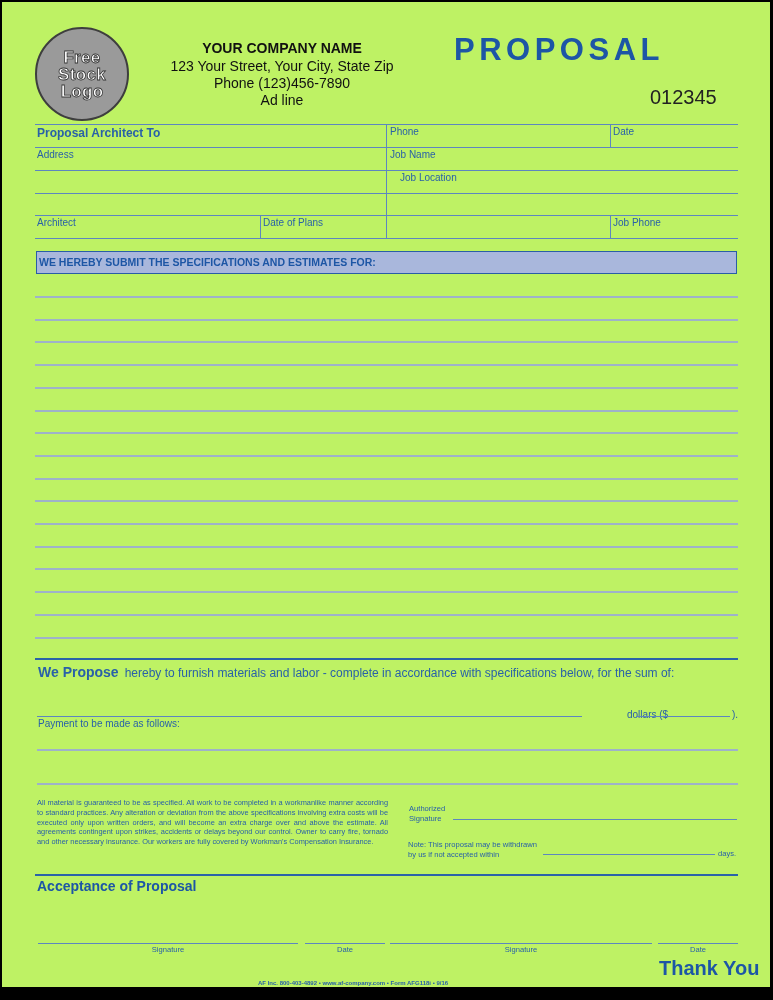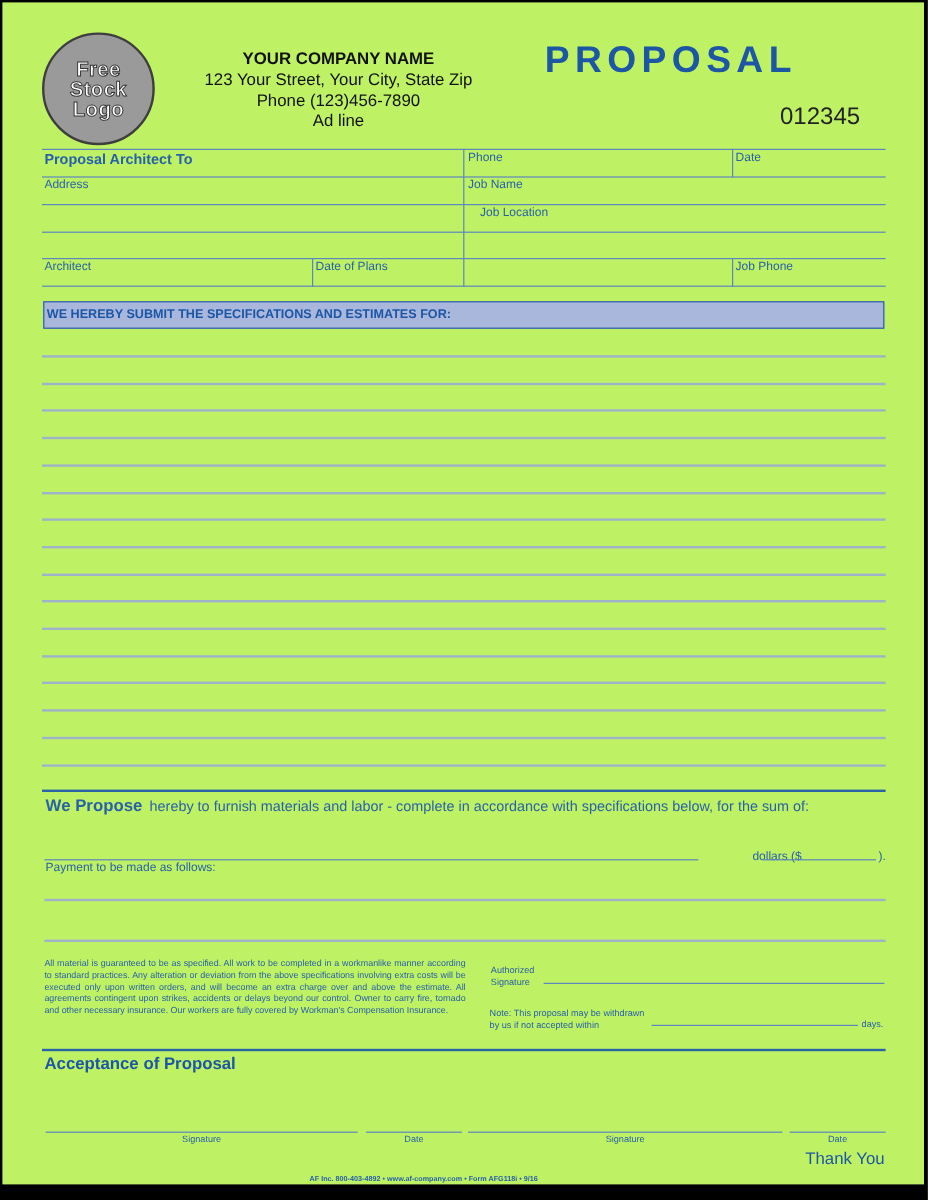--- a/index.html
+++ b/index.html
@@ -54,21 +54,21 @@
       color: #2961a8; text-align: justify;
     }
     .authsig { position: absolute; left: 407px; top: 802px; font-size: 7.6px; line-height: 9.5px; color: #2961a8; }
     .note { position: absolute; left: 406px; top: 838px; font-size: 7.6px; line-height: 9.5px; color: #2961a8; }
     .days { position: absolute; left: 716px; top: 847px; font-size: 7.6px; color: #2961a8; }
 
     .accept-title { position: absolute; left: 35px; top: 876px; font-size: 14px; font-weight: bold; color: #1d56a5; }
     .accept-text { position: absolute; left: 216px; top: 876px; font-size: 12.5px; line-height: 14px; color: #2961a8; white-space: nowrap; }
 
     .sig-lbl { position: absolute; top: 943px; font-size: 7.6px; color: #2961a8; text-align: center; }
-    .thanks { position: absolute; left: 657px; top: 955px; font-size: 14px; font-weight: normal; color: #1d56a5; margin-left: 12px; }
+    .thanks { position: absolute; left: 657px; top: 955px; font-size: 20px; font-weight: bold; color: #1d56a5; }
     .footer {
       position: absolute; left: 256px; top: 978px; font-size: 6px; font-weight: bold; color: #2961a8; white-space: nowrap;
     }
   </style>
 </head>
 <body>
 
 <div class="page">
 
   <div class="logo">

